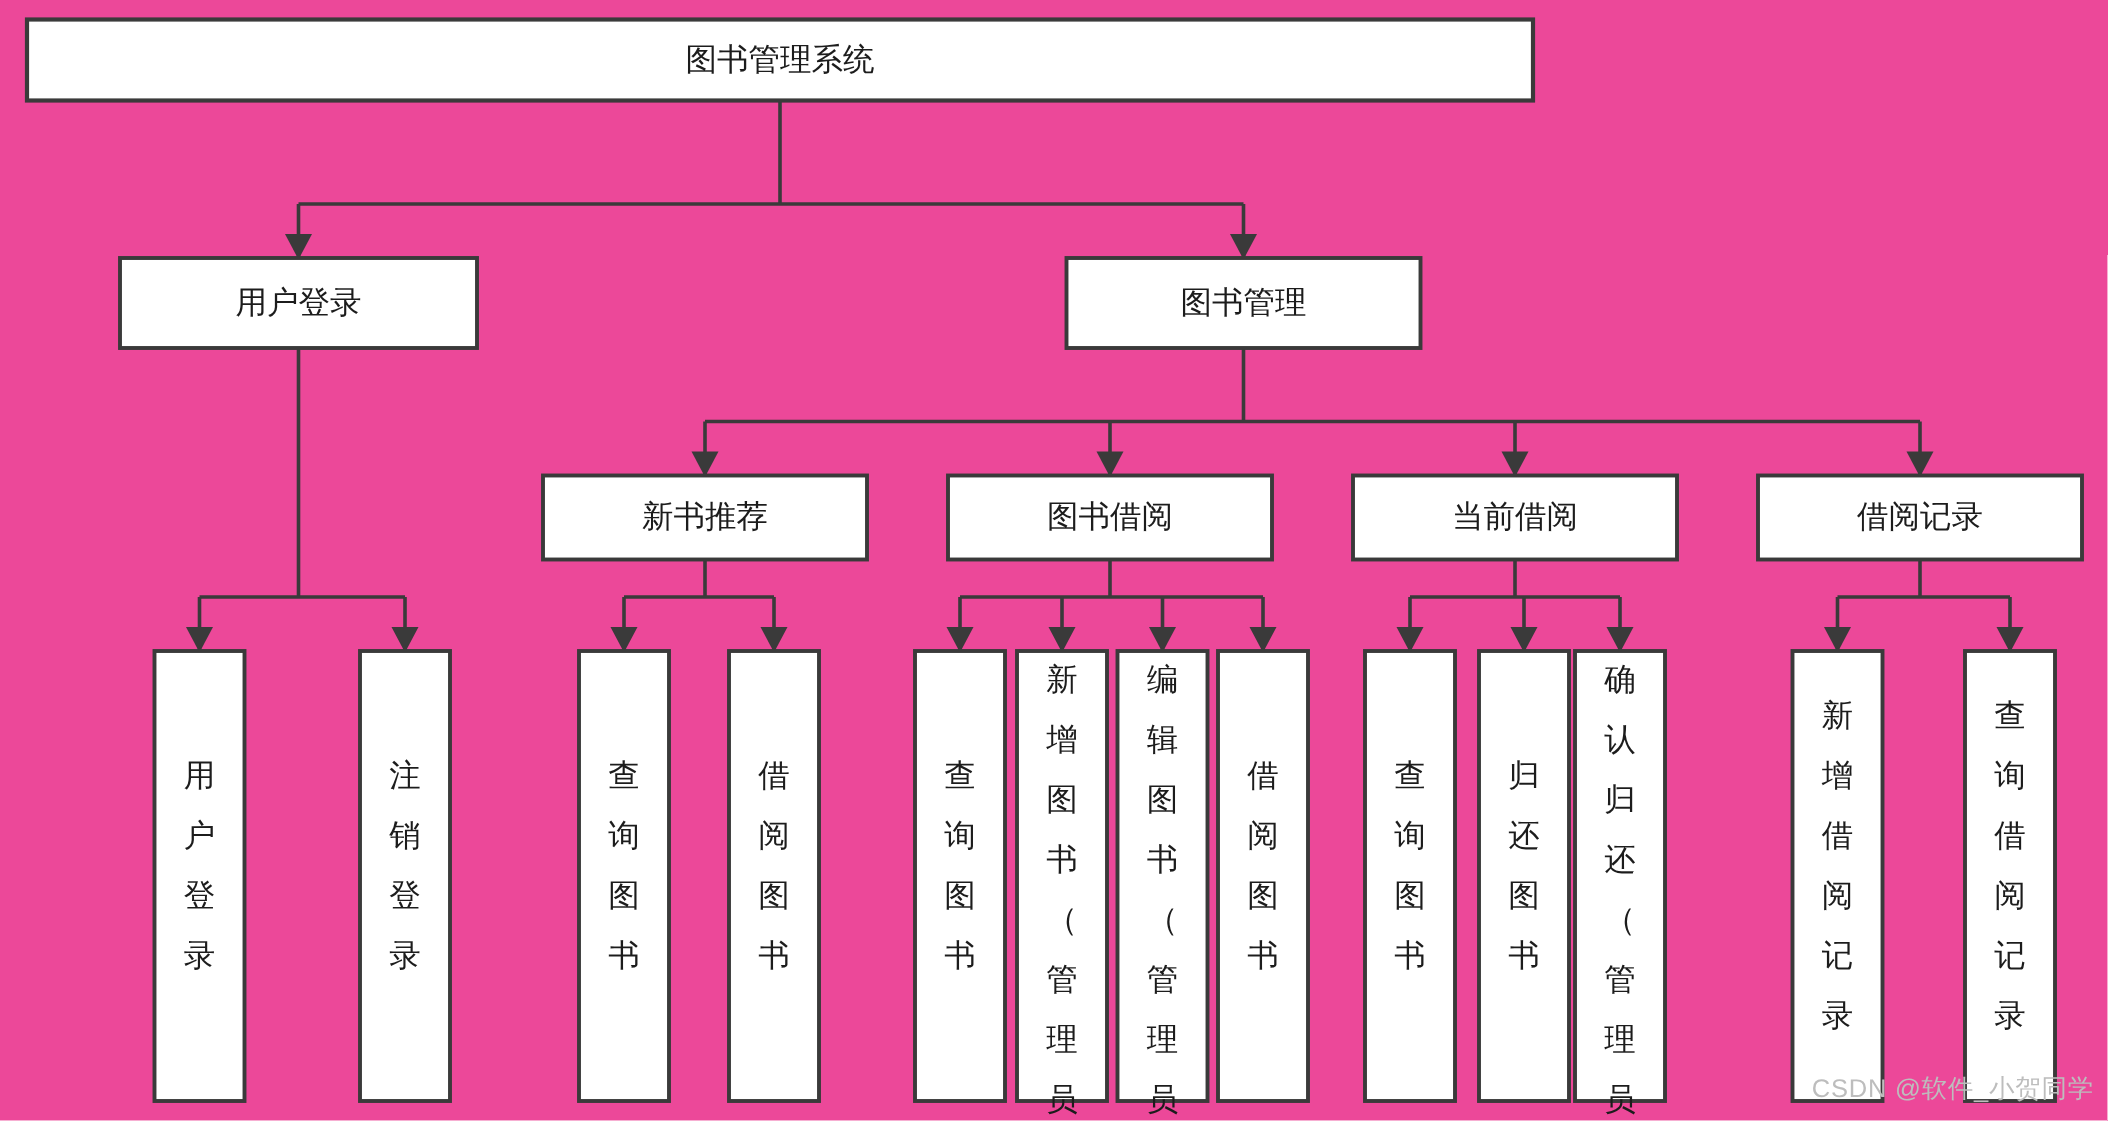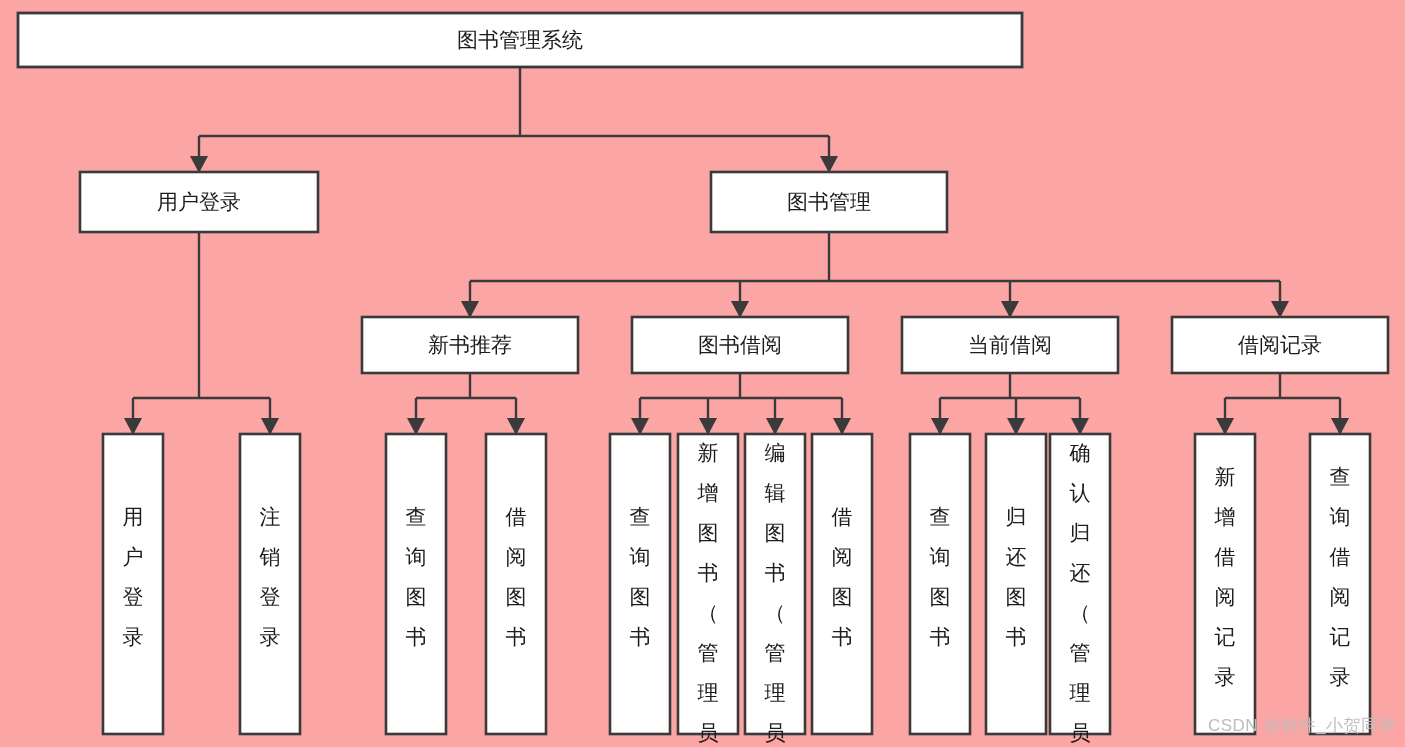--- a/index.html
+++ b/index.html
@@ -8,21 +8,21 @@
     padding: 0;
     background: #ffffff;
   }
   body {
     font-family: "Liberation Sans", "DejaVu Sans", sans-serif;
   }
   #diagram-root {
     position: relative;
     width: 1405px;
     height: 747px;
-    background: #fca5a5;
+    background: #ec4899;
     overflow: hidden;
   }
   svg.diagram-canvas {
     position: absolute;
     left: 0;
     top: 0;
     width: 1405px;
     height: 747px;
     display: block;
   }

